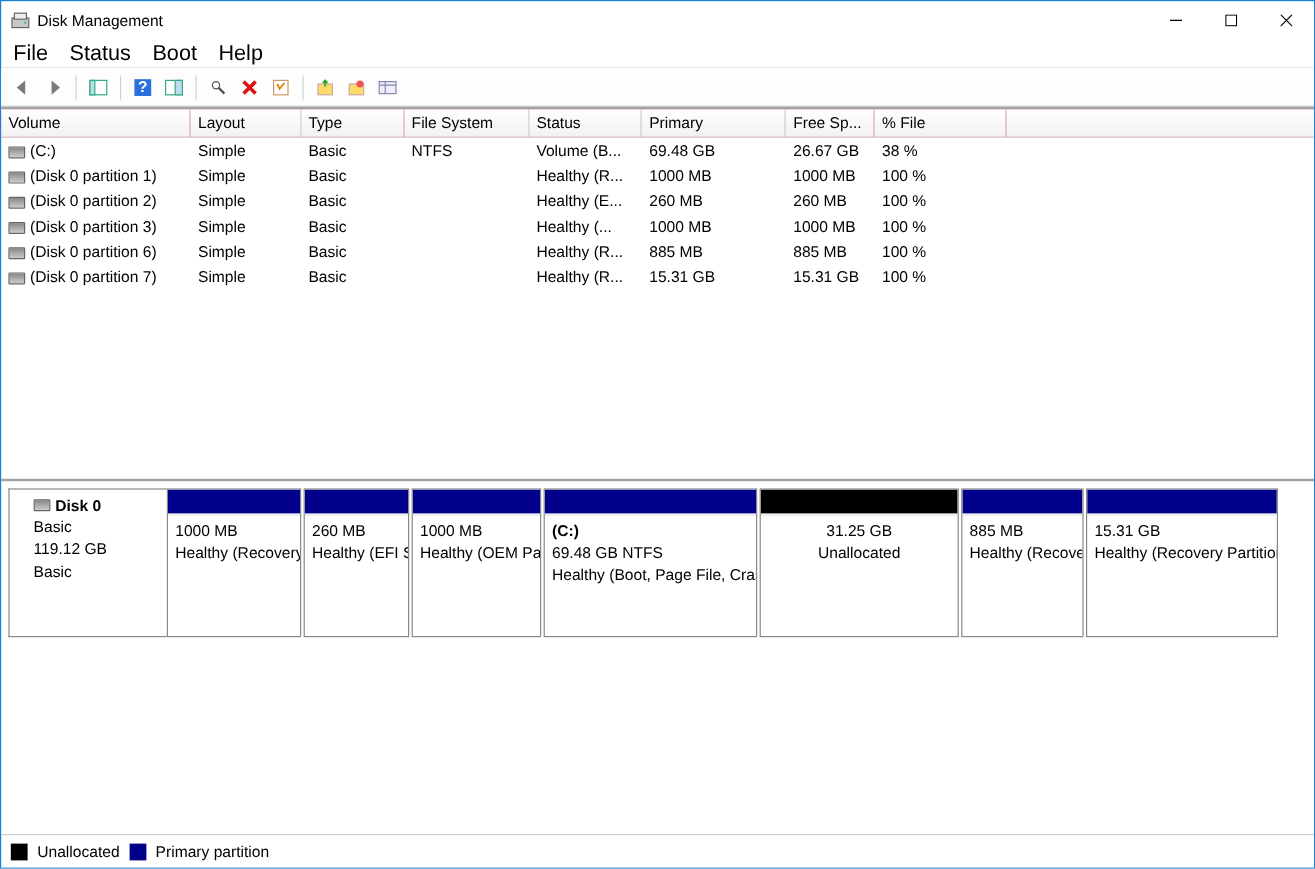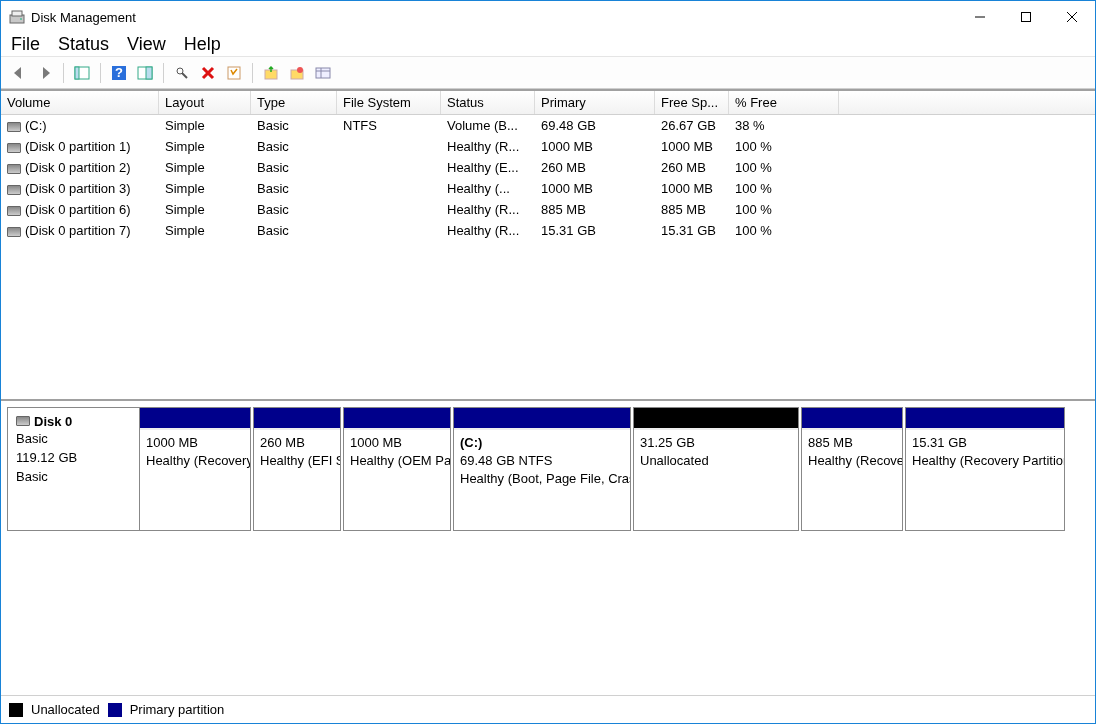--- a/index.html
+++ b/index.html
@@ -20,21 +20,21 @@
 .content{flex:1;display:flex;flex-direction:column;border-top:2px solid #a0a0a0}
 .volume-pane{height:310px;overflow:hidden;border-bottom:2px solid #a0a0a0;position:relative}
 .vol-header{display:flex;background:#ec4899;border-bottom:1px solid #d0d0d0}
 .vol-header .col{padding:4px 6px;border-right:1px solid #dcdcdc;font-size:13px;color:#000;background:linear-gradient(#fff,#f2f2f2)}
 .vol-row{display:flex;align-items:center;height:21px}
 .vol-row .cell{padding:0 6px;overflow:hidden;white-space:nowrap;font-size:13px}
 .vol-icon{display:inline-block;width:14px;height:10px;margin-right:4px;background:linear-gradient(#888,#ccc);border:1px solid #666;border-radius:1px;vertical-align:middle}
 .c-vol{width:158px}.c-lay{width:92px}.c-type{width:86px}.c-fs{width:104px}.c-status{width:94px}.c-cap{width:120px}.c-free{width:74px}.c-pct{width:110px}
 .bottom-area{flex:1;display:flex;flex-direction:column}
 .disk-pane{height:140px;padding:6px 6px 0 6px;display:flex;gap:0}
-.disk-label{width:132px;height:124px;border:1px solid #888;border-right:none;padding:6px 8px;background:#fff}
+.disk-label{width:132px;height:124px;border:1px solid #888;border-right:none;padding:6px 20px;background:#fff}
 .disk-label .dname{font-weight:bold;font-size:13px}
 .disk-label .dinfo{font-size:13px;line-height:19px}
 .disk-label .dicon{display:inline-block;width:14px;height:10px;margin-right:4px;background:linear-gradient(#888,#ccc);border:1px solid #666;border-radius:1px}
 .partitions{flex:1;display:flex;height:124px}
 .part{border:1px solid #888;margin-left:2px;display:flex;flex-direction:column;background:#fff;overflow:hidden}
 .part:first-child{margin-left:0}
 .part-header{height:20px}
 .part-header.primary{background:#00008b}
 .part-header.unalloc{background:#000}
 .part-body{flex:1;border-top:2px solid #eee;padding:4px 6px;font-size:13px;line-height:18px;overflow:hidden;white-space:nowrap}
@@ -76,21 +76,21 @@
             <line x1="0" y1="0" x2="10" y2="10"></line>
             <line x1="10" y1="0" x2="0" y2="10"></line>
           </svg>
         </div>
     </div>
   </div>
 
   <div class="menubar">
     <span>File</span>
     <span>Status</span>
-    <span>View</span>
+    <span>Boot</span>
     <span>Help</span>
   </div>
 
   <div class="toolbar">
     <div class="tb-btn">
         <svg viewBox="0 0 16 16">
           <path d="M10 2 L3 8 L10 14 Z" fill="#7a7a7a"></path>
         </svg>
       </div>
     <div class="tb-btn">
@@ -162,21 +162,21 @@
 
     <div class="volume-pane">
       <div class="vol-header">
         <div class="col c-vol">Volume</div>
         <div class="col c-lay">Layout</div>
         <div class="col c-type">Type</div>
         <div class="col c-fs">File System</div>
         <div class="col c-status">Status</div>
         <div class="col c-cap">Primary</div>
         <div class="col c-free">Free Sp...</div>
-        <div class="col c-pct">% Free</div>
+        <div class="col c-pct">% File</div>
         <div class="col" style="flex:1;border-right:none"></div>
       </div>
       <div id="vol-rows">
           <div class="vol-row">
             <div class="cell c-vol"><span class="vol-icon"></span>(C:)</div>
             <div class="cell c-lay">Simple</div>
             <div class="cell c-type">Basic</div>
             <div class="cell c-fs">NTFS</div>
             <div class="cell c-status">Volume (B...</div>
             <div class="cell c-cap">69.48 GB</div>
@@ -267,21 +267,21 @@
               </div>
             </div>
             <div class="part" style="width: 178px;">
               <div class="part-header primary"></div>
               <div class="part-body">
                 <div class="pn">(C:)</div>
                 <div>69.48 GB NTFS</div>
                 <div>Healthy (Boot, Page File, Crash Dump, Primary Partition)</div>
               </div>
             </div>
-            <div class="part" style="width: 166px;">
+            <div class="part" style="width: 166px; text-align: center;">
               <div class="part-header unalloc"></div>
               <div class="part-body">
                 <div>31.25 GB</div>
                 <div>Unallocated</div>
               </div>
             </div>
             <div class="part" style="width: 102px;">
               <div class="part-header primary"></div>
               <div class="part-body">
                 <div>885 MB</div>

